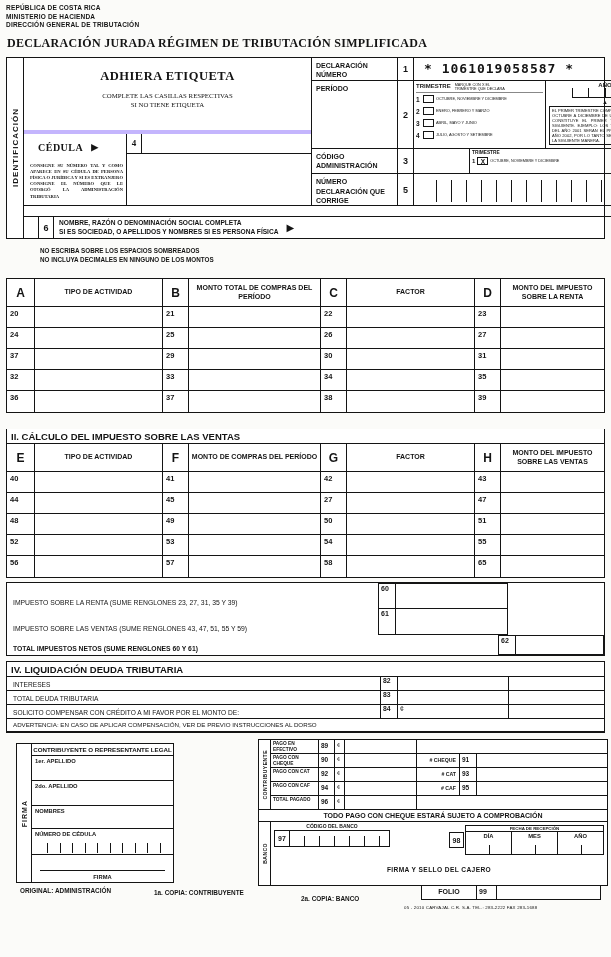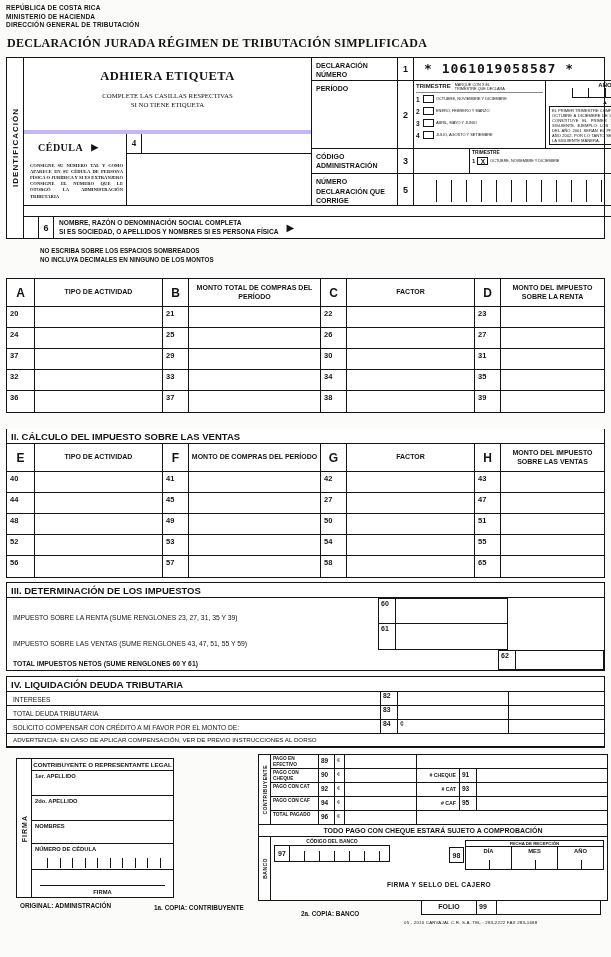--- a/index.html
+++ b/index.html
@@ -434,21 +434,20 @@
       <div class="td num lastrow">57</div>
       <div class="td fill lastrow"></div>
       <div class="td num lastrow">58</div>
       <div class="td fill lastrow"></div>
       <div class="td num lastrow">65</div>
       <div class="td fill lastcol lastrow"></div>
     </div>
   </div>
 
   <div class="sec3">
-    <div class="sec3-title">III. DETERMINACIÓN DE LOS IMPUESTOS</div>
     <div class="s3row h26">
       <div class="s3label">IMPUESTO SOBRE LA RENTA (SUME RENGLONES 23, 27, 31, 35 Y 39)</div>
       <div class="s3num first">60</div>
       <div class="s3val first fill"></div>
       <div class="s3blank"></div>
     </div>
     <div class="s3row h26">
       <div class="s3label">IMPUESTO SOBRE LAS VENTAS (SUME RENGLONES 43, 47, 51, 55 Y 59)</div>
       <div class="s3num">61</div>
       <div class="s3val fill"></div>

